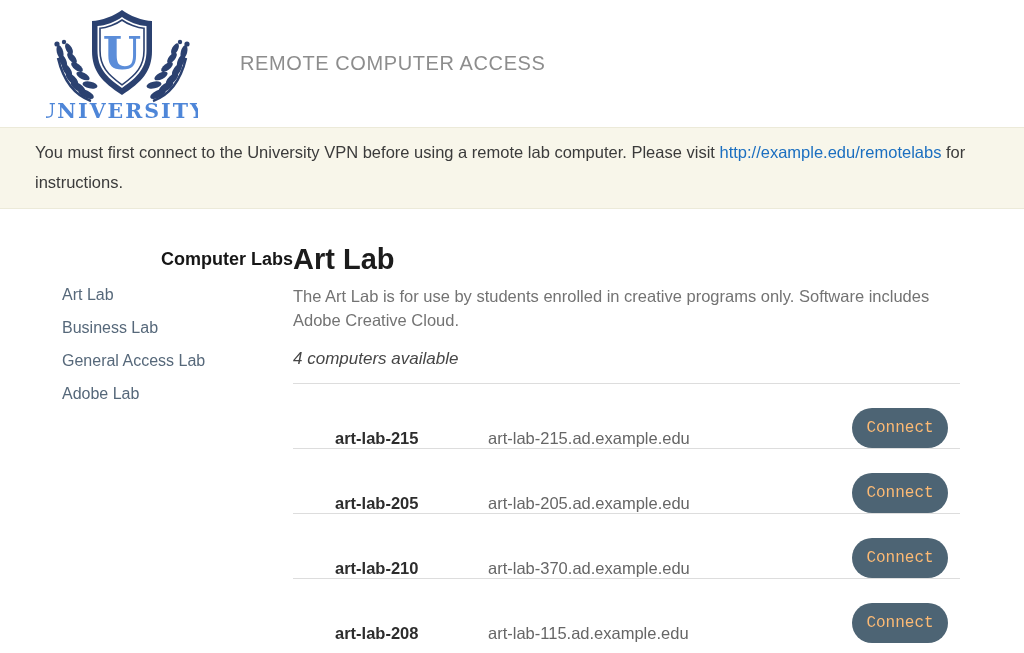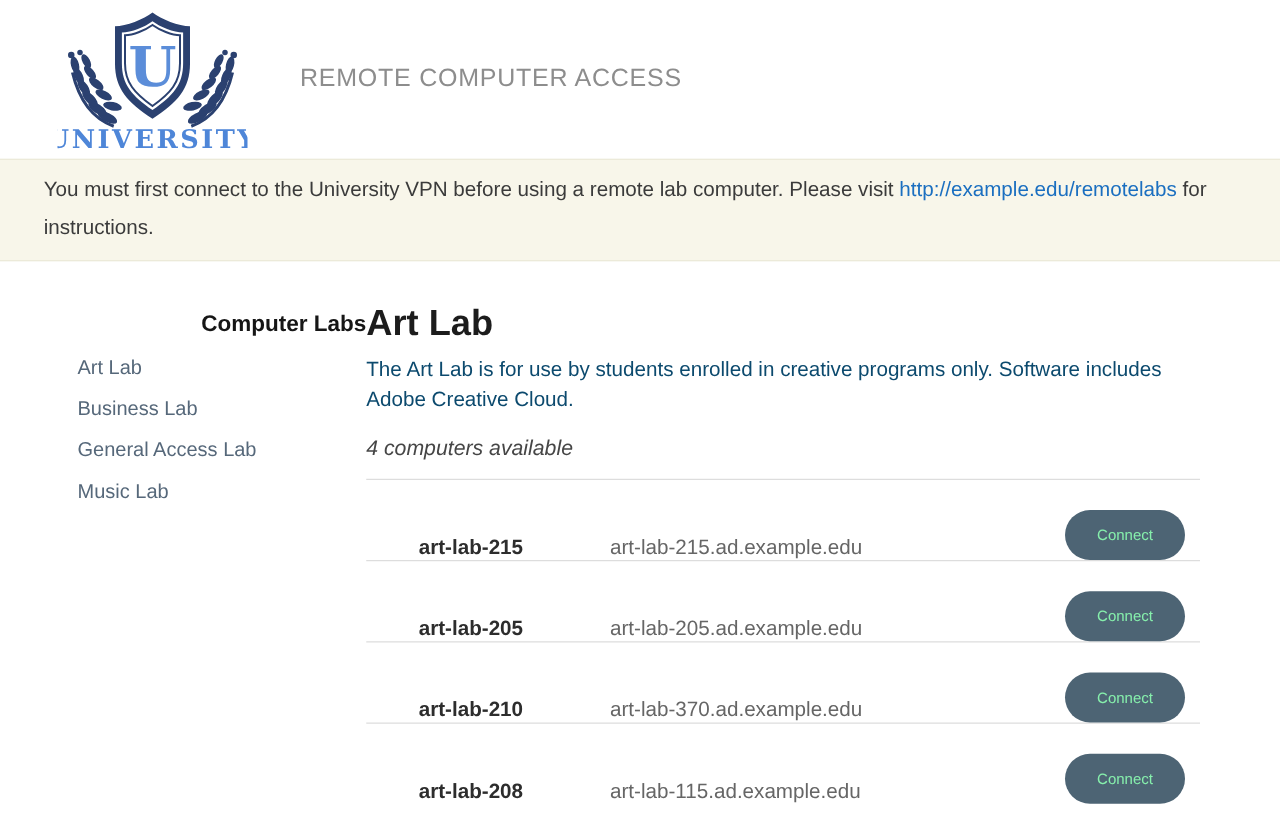--- a/index.html
+++ b/index.html
@@ -84,21 +84,21 @@
     font-size: 29px;
     font-weight: bold;
     color: #1c1c1c;
     line-height: 32px;
     margin-top: -6px;
     margin-bottom: 9px;
   }
   .lab-description {
     font-size: 16.5px;
     line-height: 24px;
-    color: #0c4a6e;
+    color: #737373;
     max-width: 672px;
     margin-bottom: 17px;
   }
   .availability {
     font-size: 17px;
     color: #464646;
     margin-bottom: 14px;
     font-style: italic;
   }
 
@@ -123,23 +123,23 @@
     flex: 1;
   }
   .connect-btn {
     flex: 0 0 auto;
     margin-right: 12px;
     width: 96px;
     height: 40px;
     border: none;
     border-radius: 20px;
     background: #4d6474;
-    color: #86efac;
-    font-family: Liberation Sans, sans-serif;
-    font-size: 12px;
+    color: #fdba74;
+    font-family: Liberation Mono, monospace;
+    font-size: 16px;
     cursor: pointer;
   }
 </style>
 </head>
 <body>
 
 <div class="header">
   <div class="logo">
     <svg viewBox="0 0 152 114" width="152" height="114">
       <g fill="#2b4170">
@@ -199,21 +199,21 @@
 <div class="content">
   <div class="sidebar">
     <div class="sidebar-heading">Computer Labs</div>
     <ul class="sidebar-list">
   <li><a href="#" class="sidebar-link">Art Lab</a></li>
 
   <li><a href="#" class="sidebar-link">Business Lab</a></li>
 
   <li><a href="#" class="sidebar-link">General Access Lab</a></li>
 
-  <li><a href="#" class="sidebar-link">Music Lab</a></li>
+  <li><a href="#" class="sidebar-link">Adobe Lab</a></li>
 </ul>
   </div>
 
   <div class="main">
     <h1 class="page-title">Art Lab</h1>
     <p class="lab-description">The Art Lab is for use by students enrolled in creative programs only. Software includes Adobe Creative Cloud.</p>
     <div class="availability">4 computers available</div>
     <div>
   <div class="computer-row">
     <span class="computer-name">art-lab-215</span>

